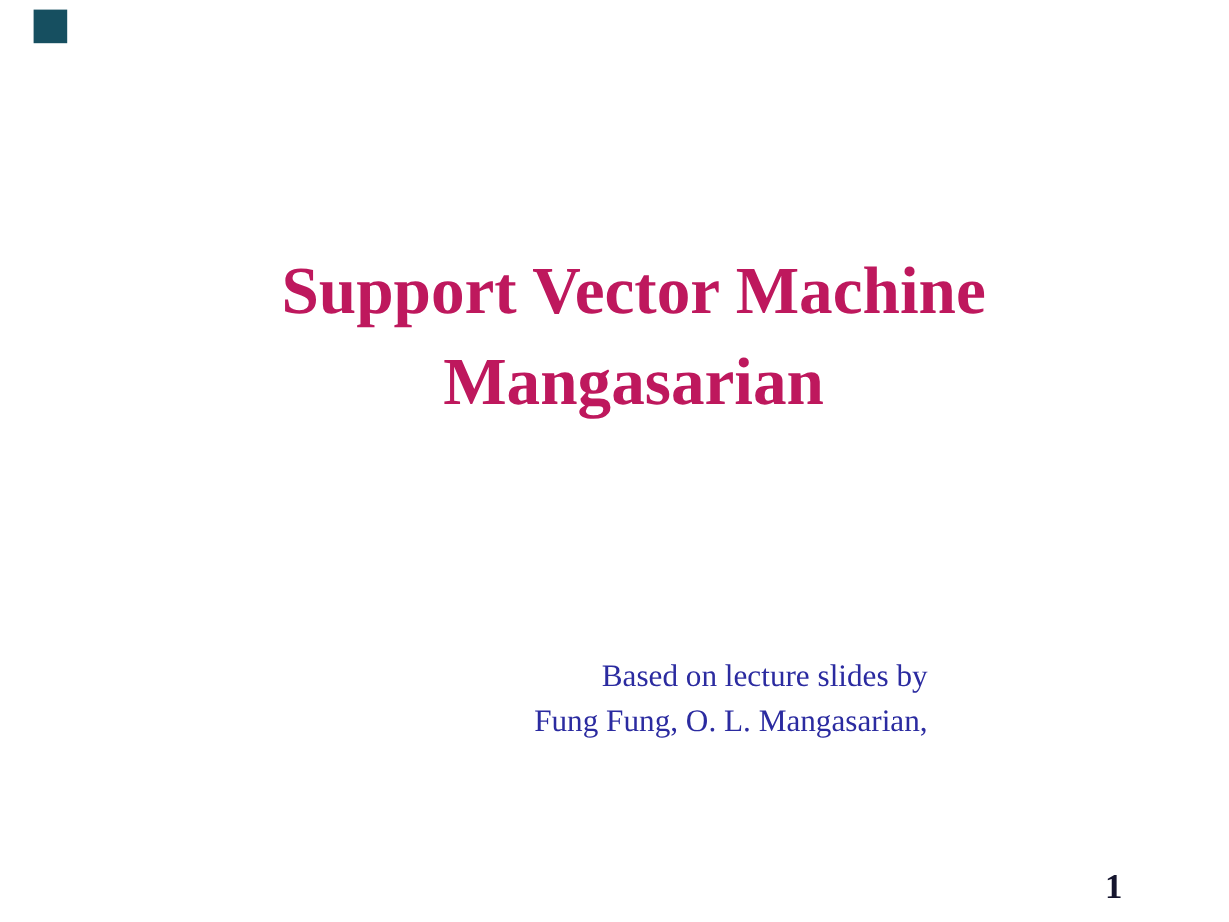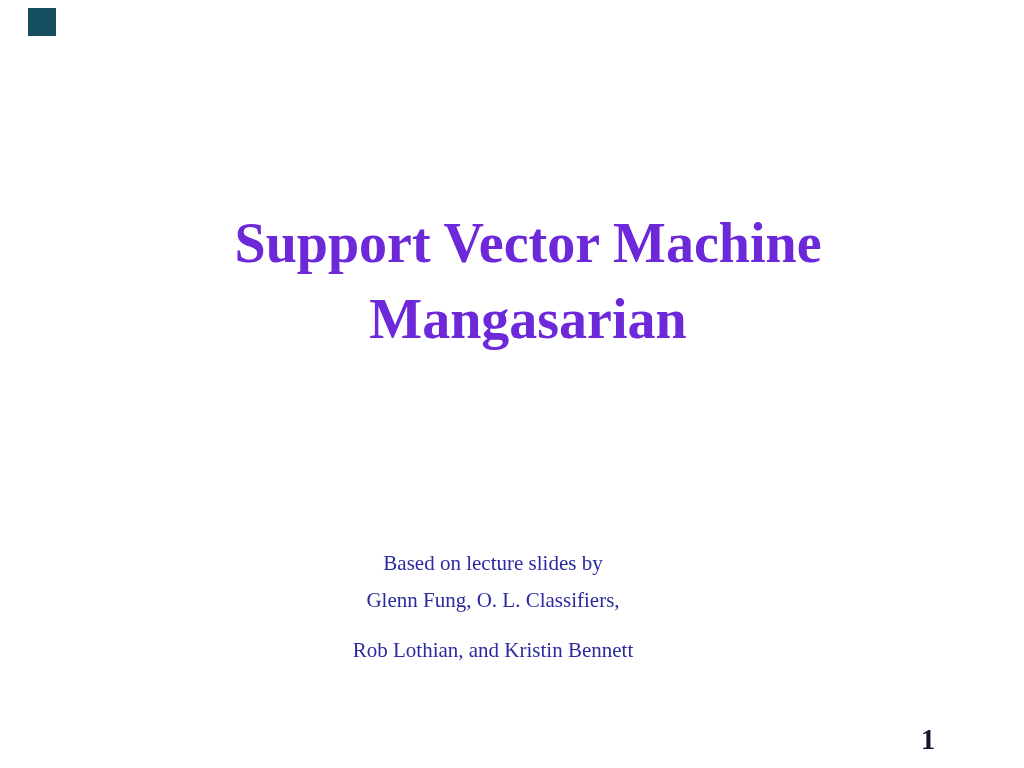--- a/index.html
+++ b/index.html
@@ -35,23 +35,23 @@
   }
   .title-line {
     display: block;
     white-space: nowrap;
   }
   .credits-block {
     position: absolute;
     left: 213px;
     top: 545px;
     width: 560px;
-    font-size: 21px;
+    font-size: 26px;
     line-height: 37px;
-    text-align: center;
+    text-align: right;
   }
   .credits-line {
     display: block;
     white-space: nowrap;
   }
   .credits-line.second-paragraph {
     margin-top: 13px;
   }
   .page-number {
     position: absolute;
@@ -64,26 +64,25 @@
     line-height: 34px;
   }
 </style>
 </head>
 <body>
 
 <div class="slide" style="background: rgb(255, 255, 255);">
 
   <div class="corner-square" style="background: rgb(22, 79, 96);"></div>
 
-  <div class="title-block" style="color: #6d28d9; text-align: center;">
+  <div class="title-block" style="color: #be185d; text-align: center;">
     <span class="title-line">Support Vector Machine</span>
     <span class="title-line">Mangasarian</span>
   </div>
 
   <div class="credits-block" style="color: rgb(43, 43, 160);">
     <span class="credits-line">Based on lecture slides by</span>
-    <span class="credits-line">Glenn Fung, O. L. Classifiers,</span>
-    <span class="credits-line second-paragraph">Rob Lothian, and Kristin Bennett</span>
+    <span class="credits-line">Fung Fung, O. L. Mangasarian,</span>
   </div>
 
   <div class="page-number" style="color: rgb(21, 21, 46);">1</div>
 
 </div>
 
 </body></html>

